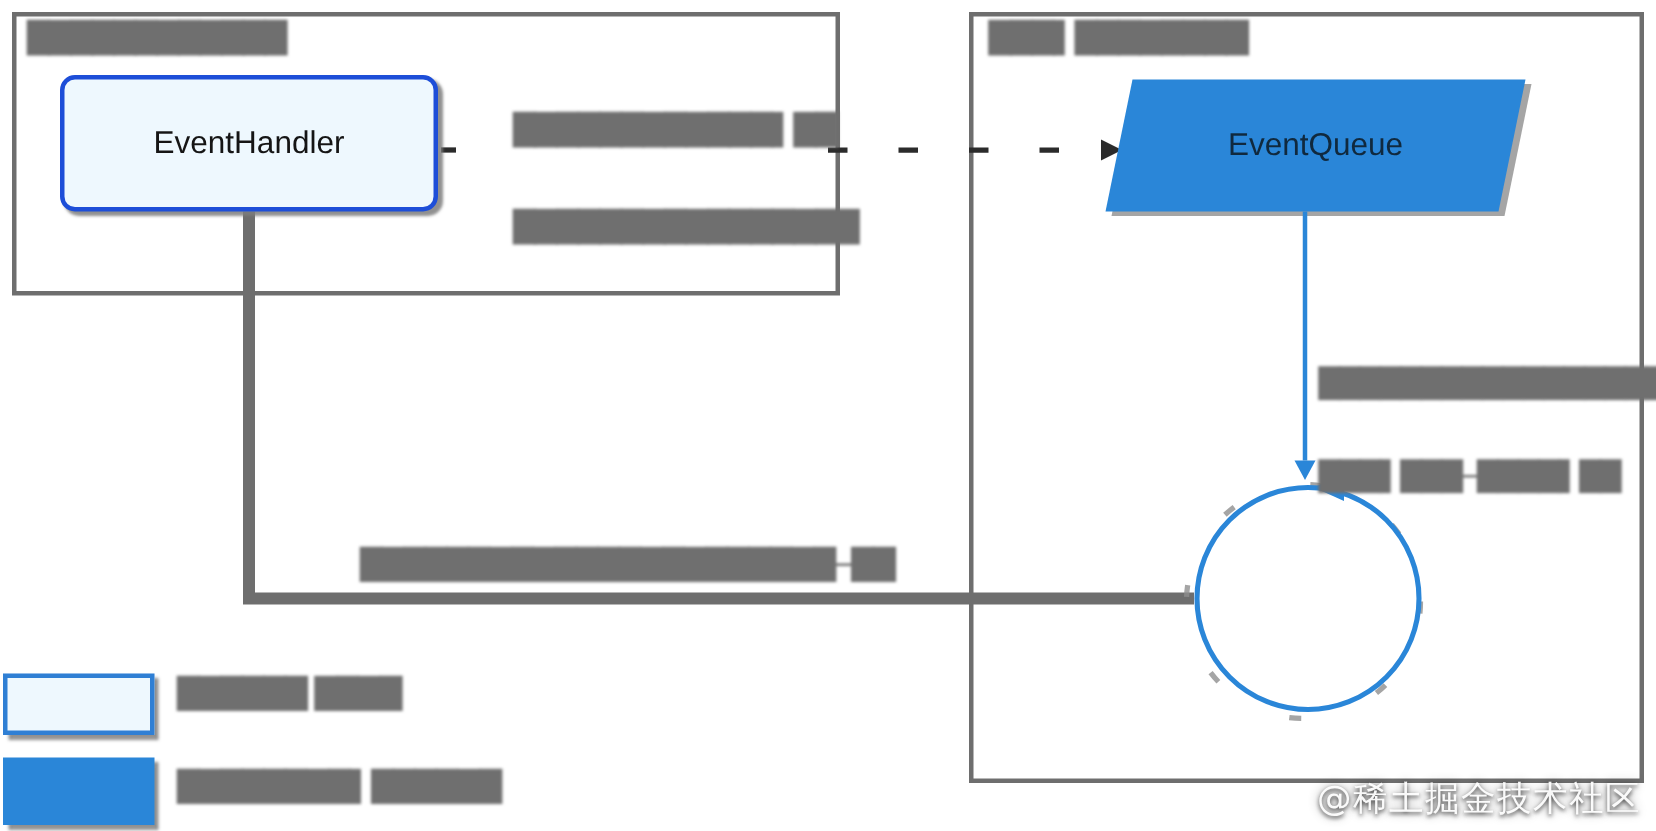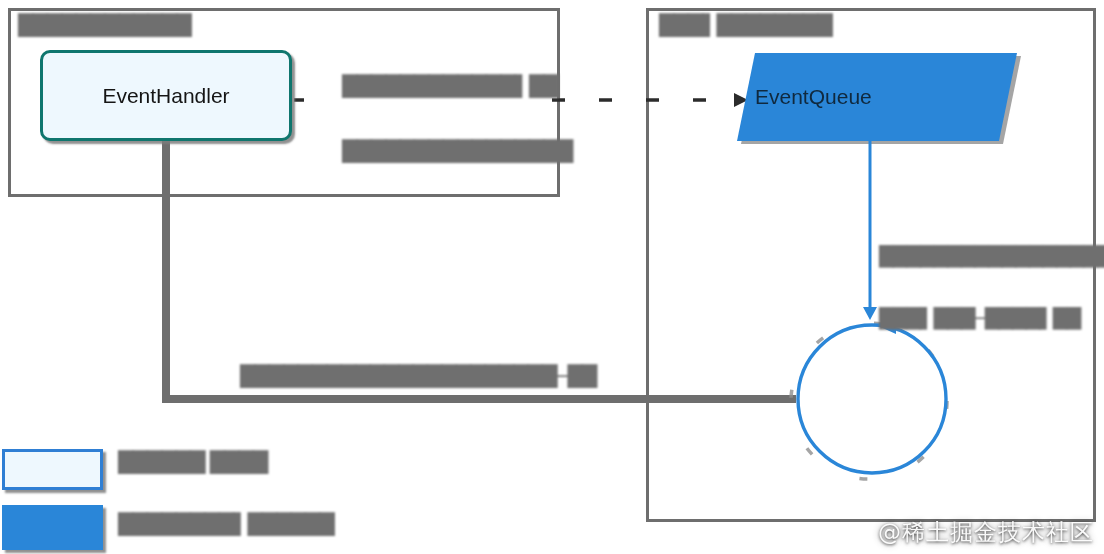--- a/index.html
+++ b/index.html
@@ -16,21 +16,21 @@
     box-sizing:border-box;
     border:3px solid #6e6e6e;
     background:transparent;
   }
   #left-thread-box{left:8px;top:8px;width:552px;height:189px;}
   #right-thread-box{left:646px;top:8px;width:450px;height:514px;}
   .node-rect{
     position:absolute;
     box-sizing:border-box;
     background:#eef8fe;
-    border:3px solid #0f766e;
+    border:3px solid #1d4ed8;
     border-radius:10px;
     box-shadow:3px 3px 2px rgba(125,125,125,.85);
     display:flex;align-items:center;justify-content:center;
     font-size:21px;color:#151515;
   }
   #event-handler-node{left:40px;top:50px;width:252px;height:91px;}
   .lbl{position:absolute;white-space:pre;}
   .redacted{
     color:#6f6f6f;
     font-family:"DejaVu Sans",sans-serif;
@@ -39,21 +39,21 @@
     line-height:1.08;
   }
   .redacted span{display:block;}
   #left-box-title{left:18px;top:15px;font-size:20px;}
   #right-box-title{left:659px;top:15px;font-size:20px;}
   #top-note{left:342px;top:33px;font-size:20px;}
   #queue-note{left:879px;top:205px;font-size:19px;}
   #send-note{left:240px;top:366px;font-size:20px;}
   #event-queue-label{
     left:755px;top:85px;width:244px;
-    text-align:left;font-size:21px;color:#10293e;
+    text-align:center;font-size:21px;color:#10293e;
   }
   .legend-swatch{
     position:absolute;box-sizing:border-box;
     box-shadow:3px 3px 2px rgba(125,125,125,.85);
   }
   #legend-swatch-light{left:2px;top:449px;width:101px;height:41px;background:#eef8fe;border:3px solid #2f7fd4;}
   #legend-swatch-solid{left:2px;top:505px;width:101px;height:45px;background:#2a86d8;}
   #legend-label-1{left:118px;top:452px;font-size:20px;}
   #legend-label-2{left:118px;top:514px;font-size:20px;}
   #watermark{

